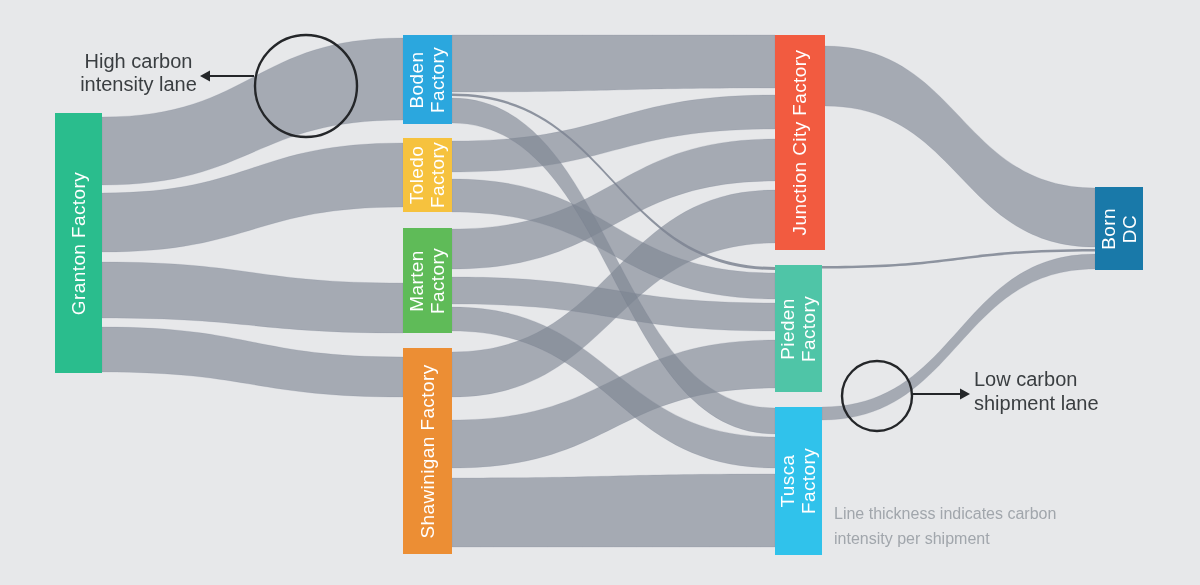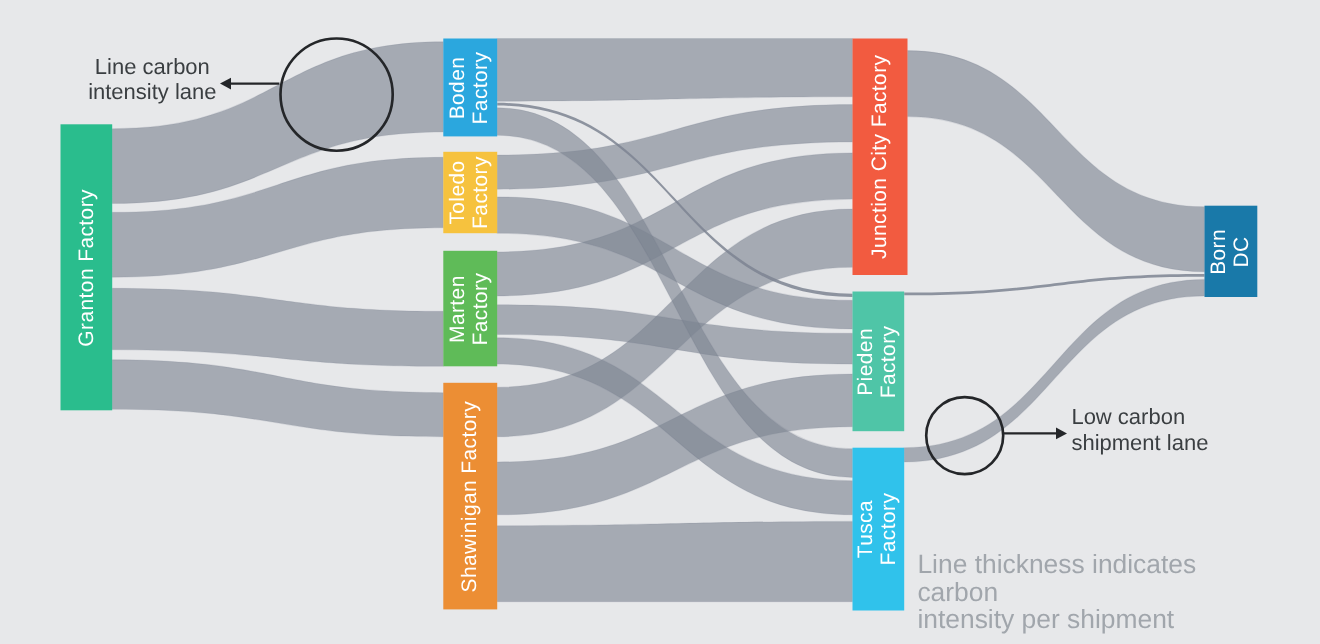--- a/index.html
+++ b/index.html
@@ -14,21 +14,21 @@
   .ann-line{stroke:#242629;stroke-width:2.2;}
   .ann-head{fill:#242629;stroke:none;}
   .node{position:absolute;display:flex;align-items:center;justify-content:center;}
   .nlabel{
     transform:rotate(-90deg);color:#ffffff;font-size:19px;line-height:21px;
     letter-spacing:0.4px;white-space:pre;text-align:center;font-weight:400;
   }
   .ann{position:absolute;white-space:pre-line;color:#3A3E41;font-size:20px;}
   .ann-high{left:36px;top:50px;width:205px;text-align:center;line-height:23px;}
   .ann-low{left:974px;top:367px;width:220px;text-align:left;line-height:24px;}
-  .note{left:834px;top:501px;width:320px;line-height:25px;color:#A1A6AC;font-size:24px;}
+  .note{left:834px;top:501px;width:320px;line-height:25px;color:#A1A6AC;font-size:16px;}
 </style>
 </head>
 <body>
 
 <div class="stage">
   <svg id="flow-svg" viewBox="0 0 1200 585">
       <path d="M 452 478 C 613.5 478, 613.5 474, 775 474 L 775 547 C 613.5 547, 613.5 547, 452 547 Z" class="flow"></path>
       <path d="M 102 117 C 252.5 117, 252.5 38, 403 38 L 403 120 C 252.5 120, 252.5 185, 102 185 Z" class="flow"></path>
       <path d="M 825 46 C 960 46, 960 188, 1095 188 L 1095 247 C 960 247, 960 106, 825 106 Z" class="flow"></path>
       <path d="M 102 193 C 252.5 193, 252.5 143, 403 143 L 403 207 C 252.5 207, 252.5 252, 102 252 Z" class="flow"></path>
@@ -81,19 +81,19 @@
       </div>
       <div class="node" style="left: 775px; top: 407px; width: 47px; height: 148px; background: rgb(48, 194, 235);">
         <span class="nlabel">Tusca
 Factory</span>
       </div>
       <div class="node" style="left: 1095px; top: 187px; width: 48px; height: 83px; background: rgb(25, 121, 169);">
         <span class="nlabel">Born
 DC</span>
       </div>
     </div>
-  <div class="ann ann-high">Line carbon
+  <div class="ann ann-high">High carbon
 intensity lane</div>
   <div class="ann ann-low">Low carbon
 shipment lane</div>
   <div class="ann note">Line thickness indicates carbon
 intensity per shipment</div>
 </div>
 
 </body></html>

